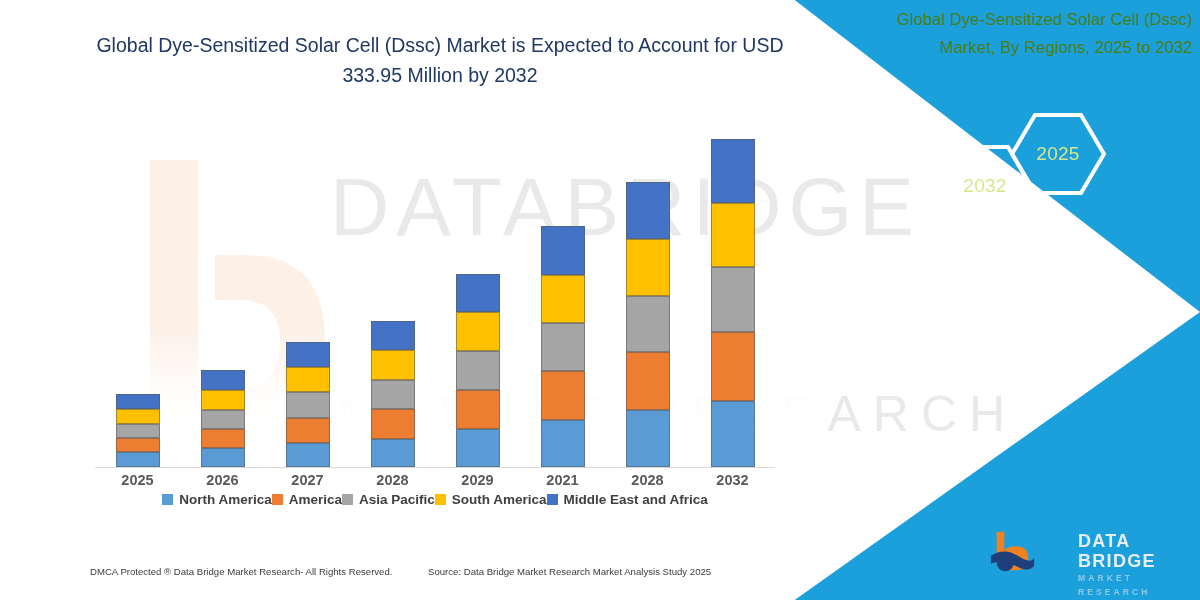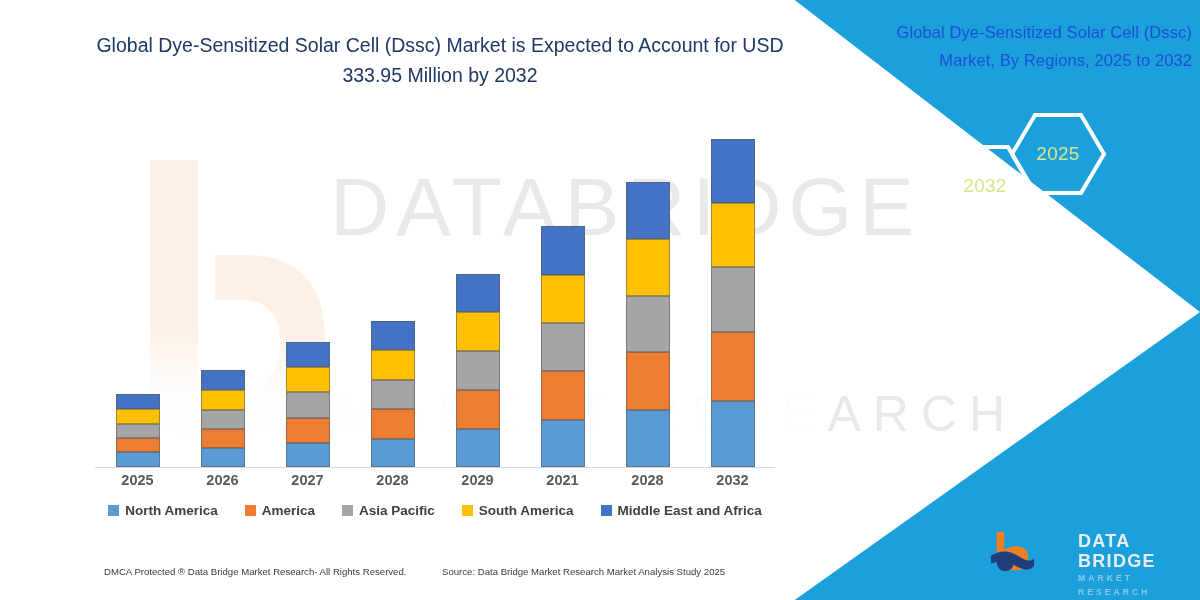--- a/index.html
+++ b/index.html
@@ -2,21 +2,21 @@
 <html><head>
 <meta charset="utf-8">
 <style>
   html,body{margin:0;padding:0;}
   body{width:1200px;height:600px;background:#fff;font-family:"Liberation Sans",sans-serif;overflow:hidden;}
   #root{position:relative;width:1200px;height:600px;overflow:hidden;background:#fff;}
 
   
   .blue-panel{position:absolute;top:0;left:780px;width:420px;height:600px;background:#1BA0DB;
     clip-path:polygon(100% 0,100% 100%,3.5% 100%,100% 52%,3.5% 0);}
-  .panel-title{position:absolute;top:18px;left:872px;width:320px;text-align:right;color:#1d4ed8;
+  .panel-title{position:absolute;top:5px;left:872px;width:320px;text-align:right;color:#4d7c0f;
     font-size:16.5px;line-height:28px;font-weight:400;letter-spacing:.1px;}
   .panel-brand{position:absolute;top:272px;left:900px;width:290px;text-align:center;
     color:#d8e58a;font-size:17px;line-height:29px;letter-spacing:.6px;}
 
   .hexwrap{position:absolute;top:110px;left:925px;width:250px;height:120px;}
   .hex{position:absolute;}
   .hex svg{display:block;}
   .hex span{position:absolute;inset:0;display:flex;align-items:center;justify-content:center;
     color:#d8e58a;font-size:19px;letter-spacing:.3px;}
   .hex-2032{left:10px;top:32px;width:100px;height:88px;}
@@ -45,27 +45,27 @@
   .plot{position:absolute;left:95px;top:120px;width:680px;height:348px;}
   .axis-line{position:absolute;left:0;bottom:0;width:100%;height:1px;background:#d9d9d9;}
   .bars{position:absolute;left:0;top:0;width:100%;height:347px;display:flex;
     align-items:flex-end;justify-content:space-around;}
   .bar{width:44px;display:flex;flex-direction:column;justify-content:flex-end;}
   .seg{width:100%;box-sizing:border-box;border:0.5px solid rgba(90,90,90,.55);}
 
   .xlabels{position:absolute;left:95px;top:472px;width:680px;display:flex;justify-content:space-around;}
   .xlabel{width:44px;text-align:center;color:#595959;font-size:14.5px;font-weight:700;}
 
-  .legend{position:absolute;left:95px;top:503px;width:680px;display:flex;
-    justify-content:center;align-items:center;gap:27px;}
+  .legend{position:absolute;left:95px;top:492px;width:680px;display:flex;
+    justify-content:center;align-items:center;gap:0;}
   .lg-item{display:flex;align-items:center;gap:6px;}
   .lg-swatch{width:11px;height:11px;display:block;}
   .lg-label{color:#404040;font-size:13.5px;font-weight:700;white-space:nowrap;}
 
-  .footer{position:absolute;left:14px;top:566px;width:790px;height:24px;padding-left:32px;}
+  .footer{position:absolute;left:0;top:566px;width:790px;height:24px;padding-left:32px;}
   .f-left{position:absolute;left:90px;top:0;color:#3b3b3b;font-size:9.6px;white-space:nowrap;}
   .f-right{position:absolute;left:428px;top:0;color:#3b3b3b;font-size:9.6px;white-space:nowrap;}
 </style>
 </head>
 <body>
 
 <div id="root">
 
   <div class="watermark">
     <svg class="wm-b" viewBox="0 0 230 290">

